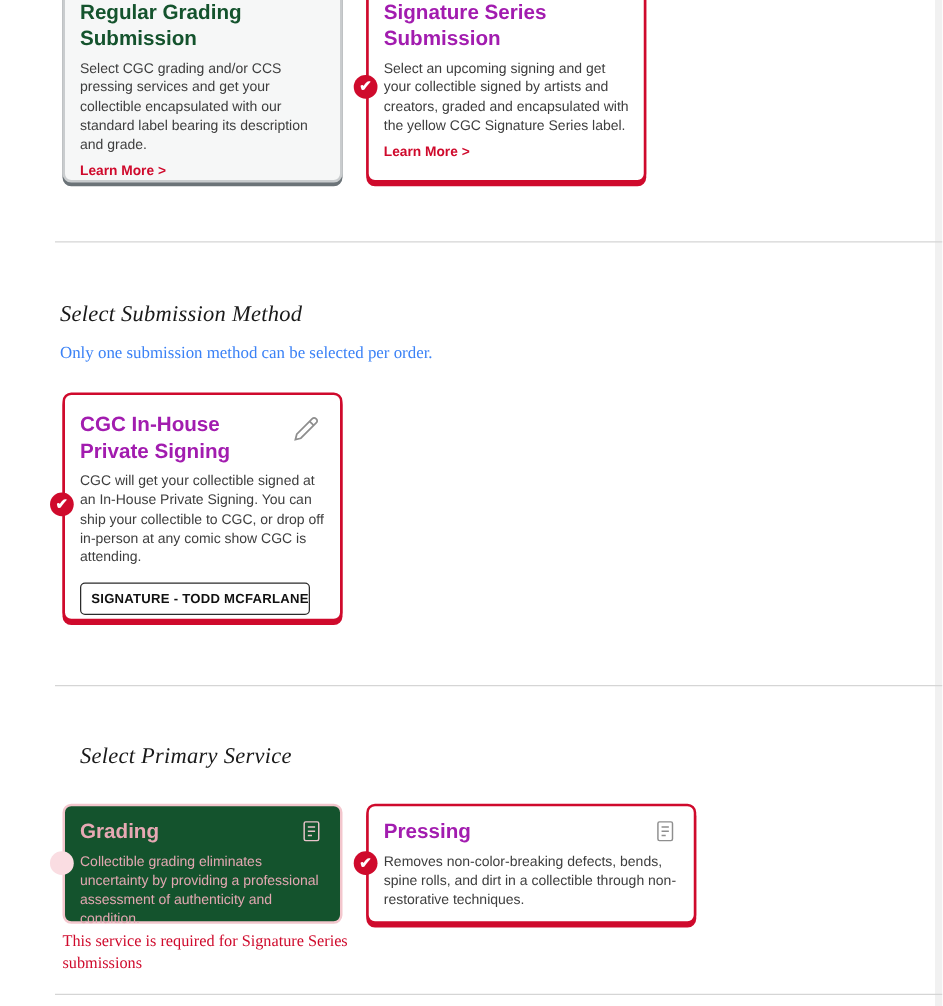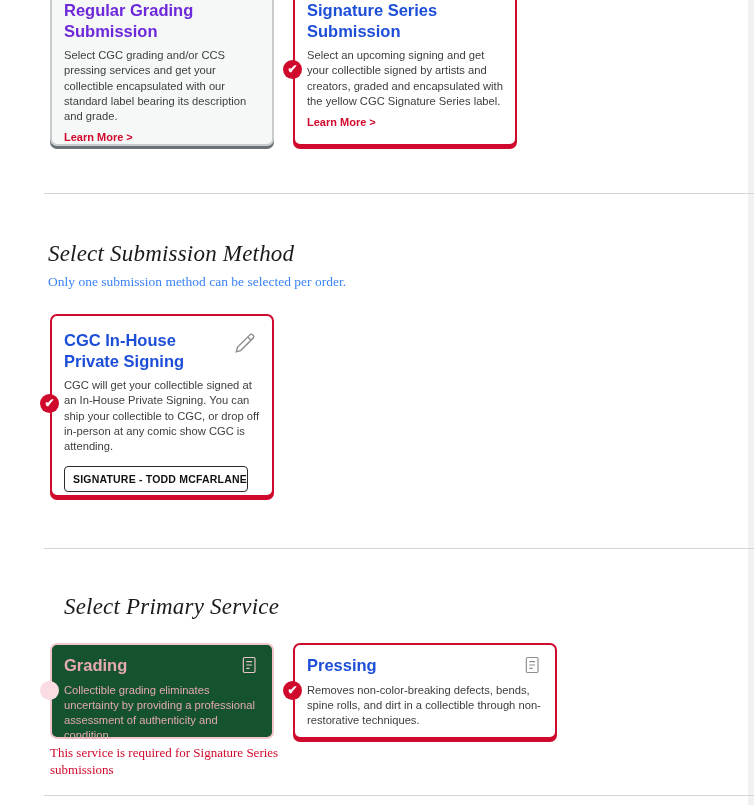--- a/index.html
+++ b/index.html
@@ -55,27 +55,27 @@
     font-weight: bold;
     color: #cf0a2c;
     text-decoration: none;
   }
 
   
   .card.sel {
     border: 2px solid #cf0a2c;
     box-shadow: 0 3px 0 0 #cf0a2c;
   }
-  .card.sel .card-title { color: #1d4ed8; }
+  .card.sel .card-title { color: #a21caf; }
   .card.grey {
     border: 2px solid #c9ccce;
     box-shadow: 0 3px 0 0 #6b7378;
     background: #f6f7f7;
   }
-  .card.grey .card-title { color: #6d28d9; }
+  .card.grey .card-title { color: #14532d; }
   .card.disabled {
     border: 2px solid #f3c6cd;
     background: #14532d;
     box-shadow: none;
   }
   .card.disabled .card-title { color: #e7a9b4; }
   .card.disabled .card-body { color: #e2a7b1; }
 
   
   .check {
@@ -92,21 +92,21 @@
   .check.off {
     background: #fadde2;
     color: #fadde2;
   }
 
   
   .section-title {
     position: absolute;
     font-family: "Liberation Serif", serif;
     font-style: italic;
-    font-size: 23px;
+    font-size: 18px;
     color: #1a1a1a;
     letter-spacing: .2px;
   }
   .section-sub {
     position: absolute;
     font-family: "Liberation Serif", serif;
     font-size: 13.5px;
     color: #3b82f6;
   }
   .divider {

